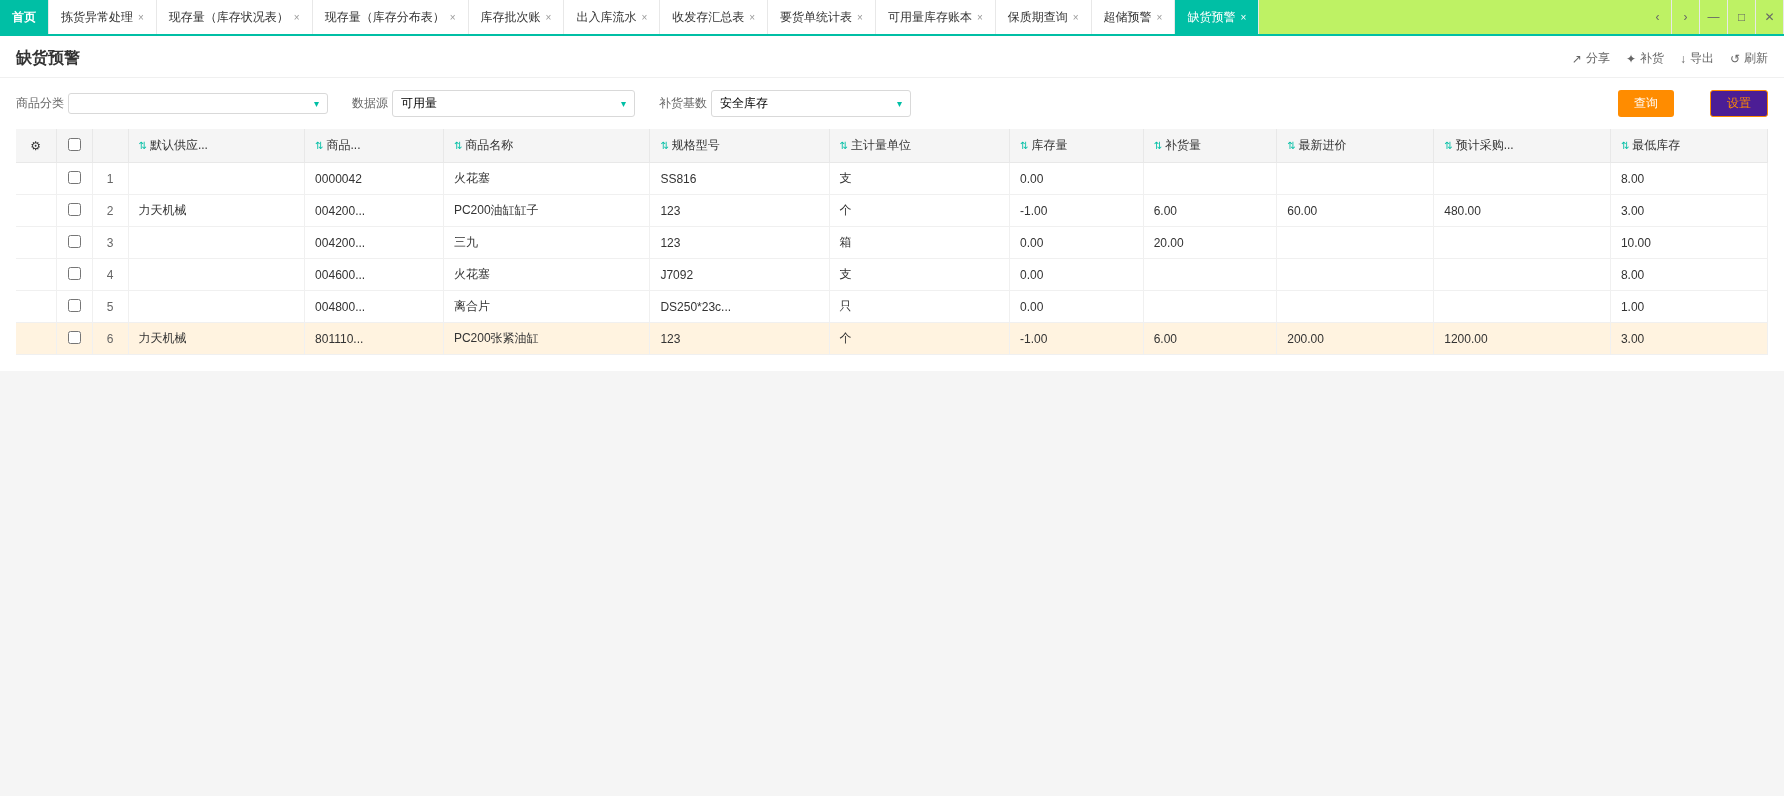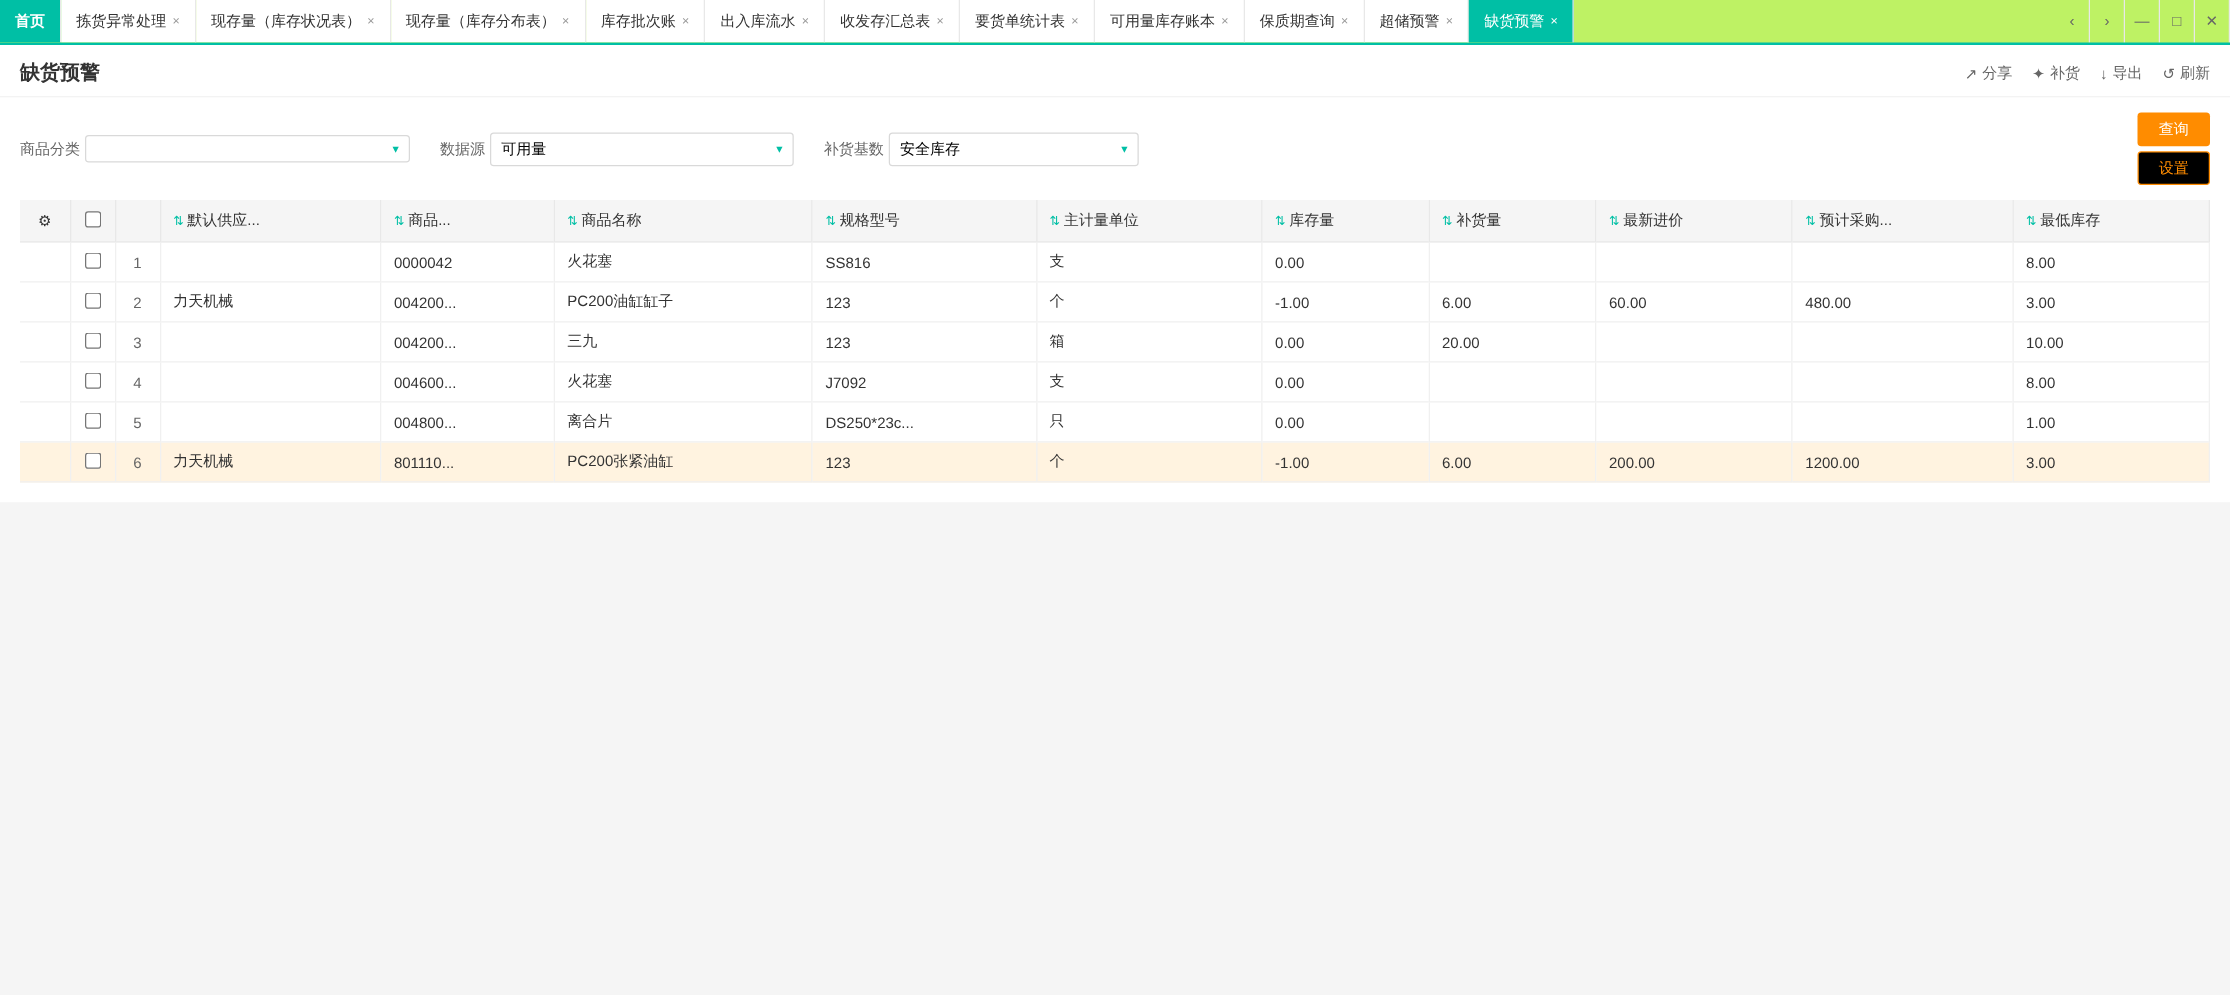--- a/index.html
+++ b/index.html
@@ -114,40 +114,41 @@
       padding: 4px 8px;
       background: #fff;
       cursor: pointer;
       min-width: 200px;
       justify-content: space-between;
     }
     .filter-select .chevron { color: #00bfa5; font-size: 10px; margin-left: 8px; }
     .filter-actions {
       margin-left: auto;
       display: flex;
-      flex-direction: column;
+      flex-direction: row;
       gap: 4px;
     }
     .btn-primary {
       background: #ff8c00;
       color: #fff;
       border: none;
       border-radius: 3px;
       padding: 5px 16px;
       cursor: pointer;
       font-size: 12px;
     }
     .btn-default {
-      background: #000000;
+      background: #4c1d95;
       color: #ff8c00;
       border: 1px solid #ff8c00;
       border-radius: 3px;
       padding: 4px 16px;
       cursor: pointer;
       font-size: 12px;
+      margin-left: 32px;
     }
 
     
     .table-container {
       padding: 0 16px 16px 16px;
     }
     table {
       width: 100%;
       border-collapse: collapse;
       font-size: 12px;

